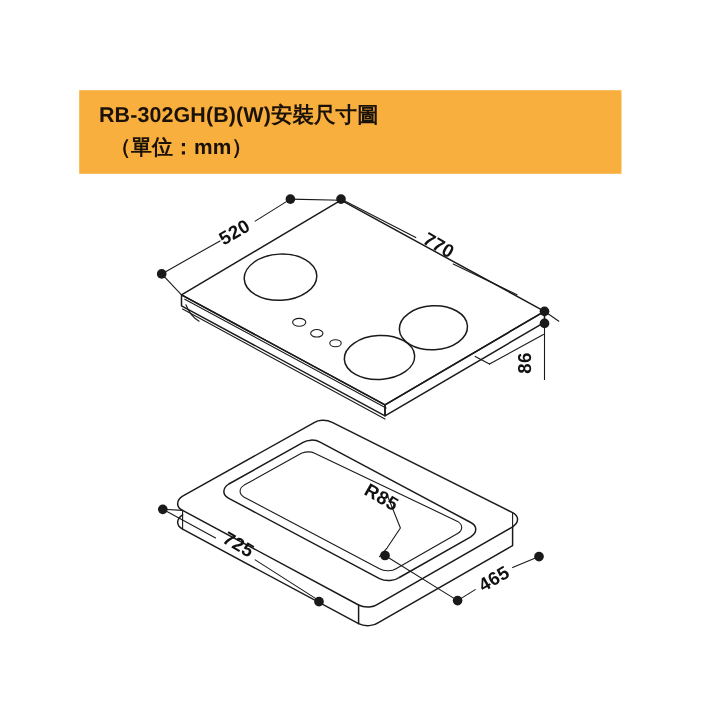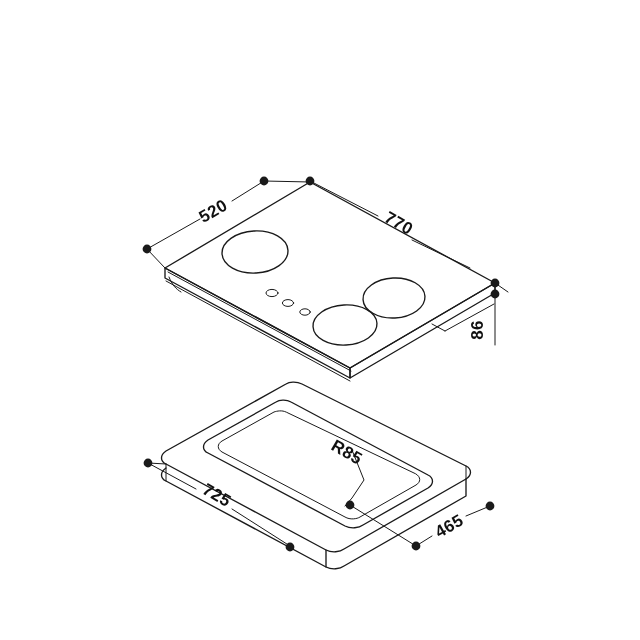--- a/index.html
+++ b/index.html
@@ -48,20 +48,24 @@
     width: 640px;
     height: 640px;
   }
   svg { display: block; }
 </style>
 </head>
 <body>
 
 <div id="page">
 
+  <div id="title-banner">
+    <div class="tline">RB-302GH(B)(W)安裝尺寸圖</div>
+    <div class="tline second">（單位：mm）</div>
+  </div>
 
   <svg id="drawing" viewBox="0 0 640 640" width="640" height="640">
 
     <defs>
       <style>
         .ln   { fill:none; stroke:#1a1a1a; stroke-width:1.35; stroke-linejoin:round; stroke-linecap:round; }
         .lnth { fill:none; stroke:#1a1a1a; stroke-width:1.0;  stroke-linejoin:round; stroke-linecap:round; }
         .dim  { fill:none; stroke:#1a1a1a; stroke-width:1.0;  stroke-linecap:round; }
         .dot  { fill:#1a1a1a; stroke:none; }
         .dtxt { fill:#111111; font-family:"Liberation Sans","DejaVu Sans",sans-serif;

